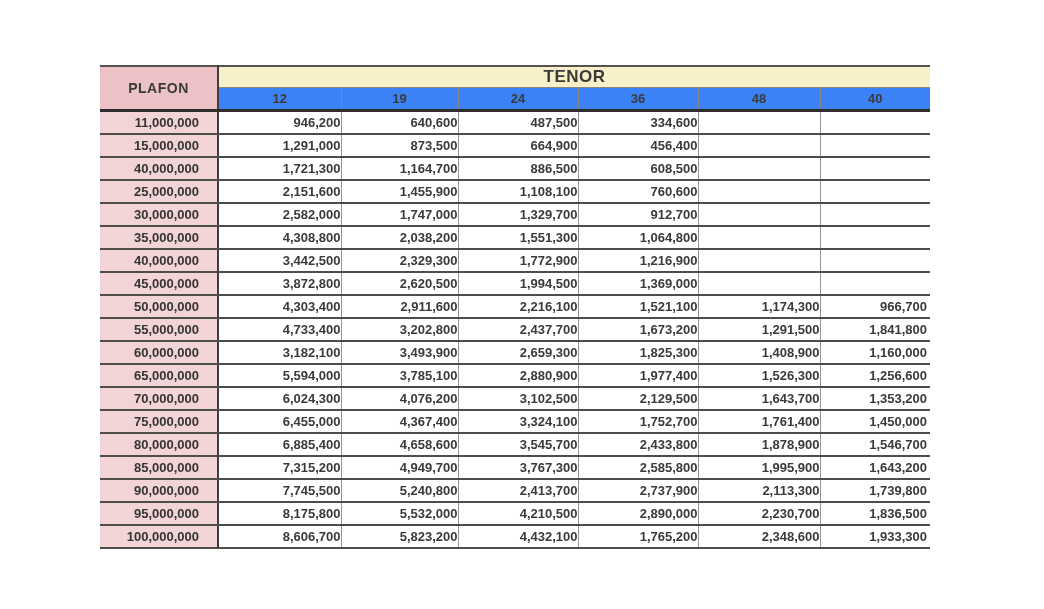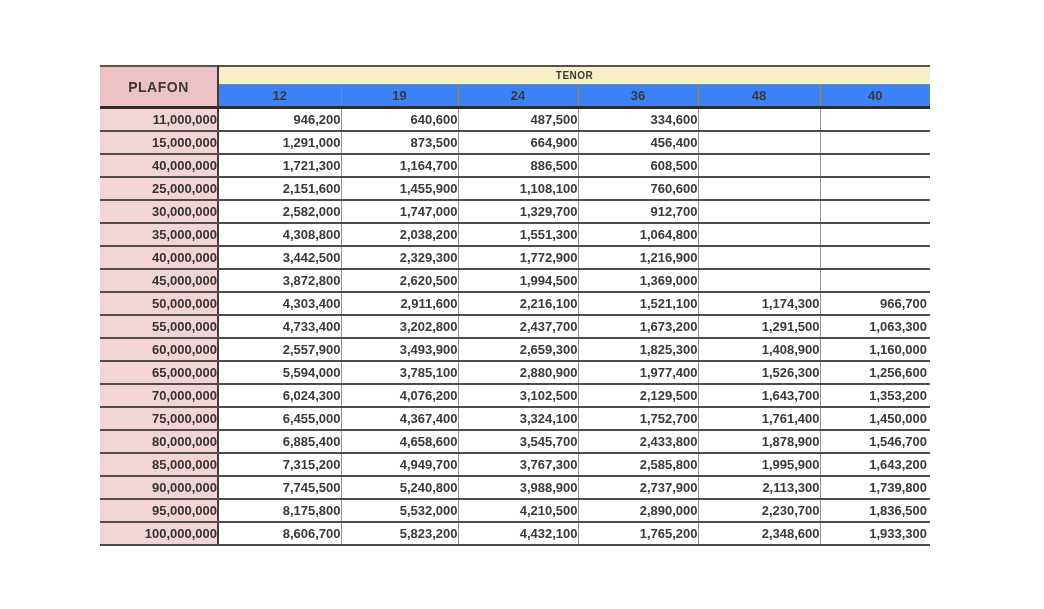--- a/index.html
+++ b/index.html
@@ -43,21 +43,21 @@
     vertical-align: middle;
     font-size: 14px;
     letter-spacing: 0.5px;
     border-right: 2px solid #403e3c;
     border-bottom: 3px solid #2e2d2b;
   }
   tr.group-row th.group {
     background: #f8f0c9;
     text-align: center;
     height: 17px;
-    font-size: 10px;
+    font-size: 17px;
     letter-spacing: 0.5px;
     border-bottom: 1px solid #8b8880;
   }
   
   tr.tenor-row th {
     background: #3b82f6;
     text-align: center;
     height: 21px;
     border-left: 1px solid #8b8880;
     border-bottom: 3px solid #2e2d2b;
@@ -70,21 +70,21 @@
     border-left: 1px solid #979590;
     background: #ffffff;
     text-align: right;
     padding-right: 9px;
     color: #3d3d3d;
   }
   tbody td.plafon {
     background: #f3d4d6;
     border-left: none;
     border-right: 2px solid #403e3c;
-    padding-right: 0;
+    padding-right: 18px;
     color: #343434;
   }
   tbody td.plafon + td { border-left: none; }
   tbody td:last-child { padding-right: 3px; }
 </style>
 </head>
 <body>
 
 <div class="page">
   <div class="table-wrap">
@@ -194,25 +194,25 @@
             <td>1,174,300</td>
             <td>966,700</td>
           </tr>
           <tr>
             <td class="plafon">55,000,000</td>
             <td>4,733,400</td>
             <td>3,202,800</td>
             <td>2,437,700</td>
             <td>1,673,200</td>
             <td>1,291,500</td>
-            <td>1,063,300</td>
+            <td>1,841,800</td>
           </tr>
           <tr>
             <td class="plafon">60,000,000</td>
-            <td>2,557,900</td>
+            <td>3,182,100</td>
             <td>3,493,900</td>
             <td>2,659,300</td>
             <td>1,825,300</td>
             <td>1,408,900</td>
             <td>1,160,000</td>
           </tr>
           <tr>
             <td class="plafon">65,000,000</td>
             <td>5,594,000</td>
             <td>3,785,100</td>
@@ -254,21 +254,21 @@
             <td>4,949,700</td>
             <td>3,767,300</td>
             <td>2,585,800</td>
             <td>1,995,900</td>
             <td>1,643,200</td>
           </tr>
           <tr>
             <td class="plafon">90,000,000</td>
             <td>7,745,500</td>
             <td>5,240,800</td>
-            <td>3,988,900</td>
+            <td>2,413,700</td>
             <td>2,737,900</td>
             <td>2,113,300</td>
             <td>1,739,800</td>
           </tr>
           <tr>
             <td class="plafon">95,000,000</td>
             <td>8,175,800</td>
             <td>5,532,000</td>
             <td>4,210,500</td>
             <td>2,890,000</td>

